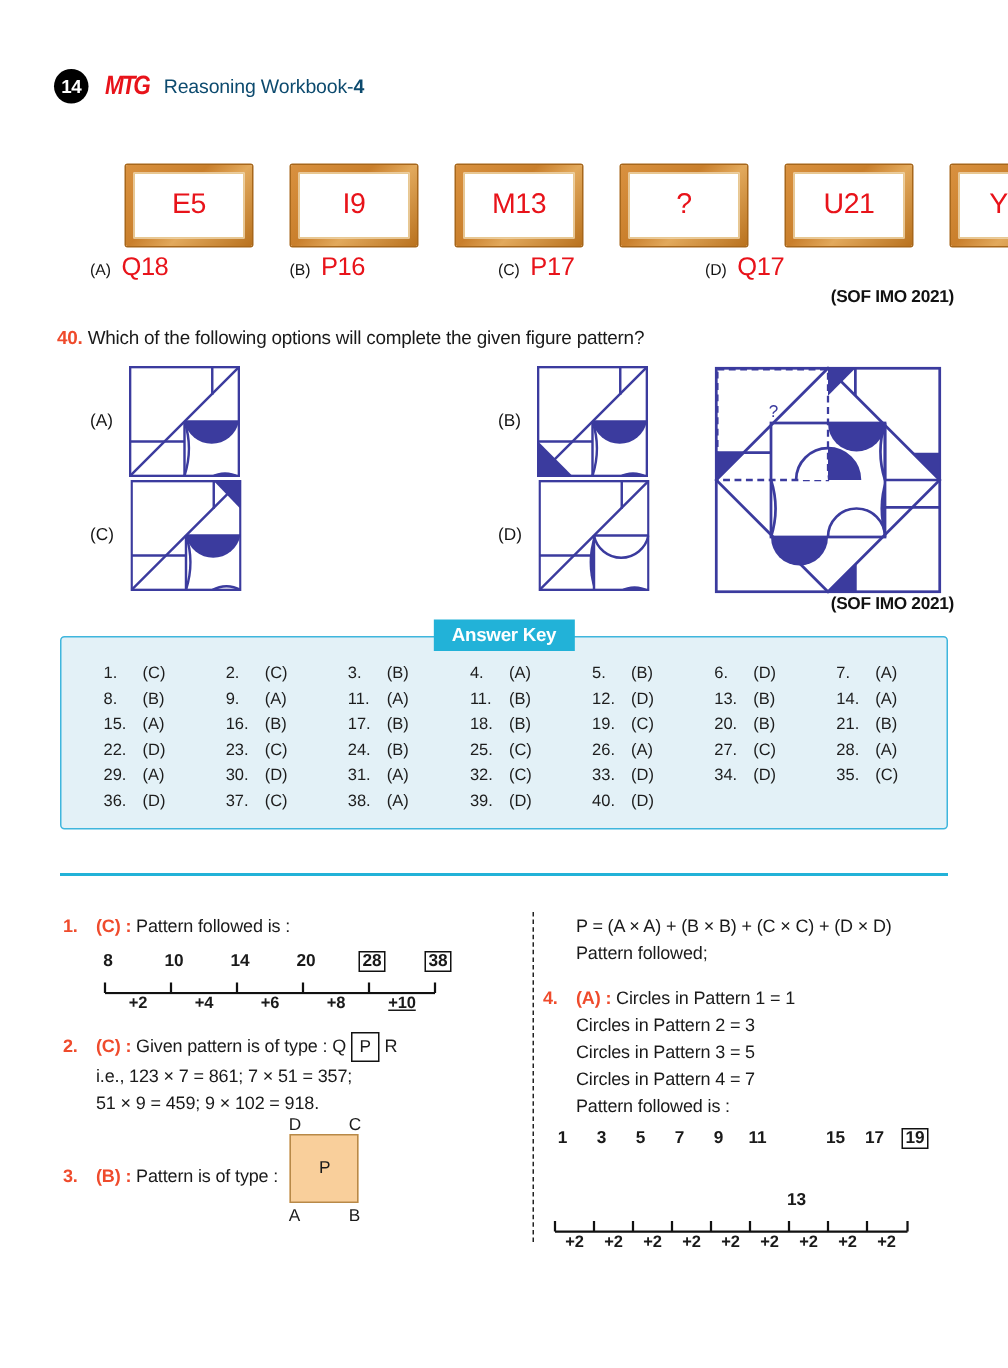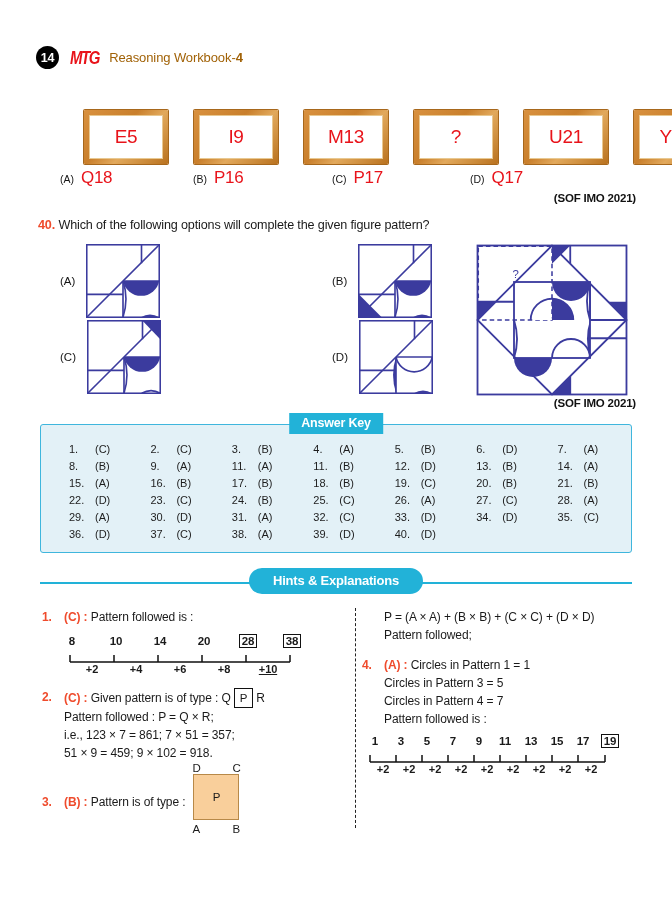--- a/index.html
+++ b/index.html
@@ -21,21 +21,21 @@
     width: 23px; height: 23px; border-radius: 50%;
     background: #000; color: #fff; font-size: 12.5px; font-weight: bold;
     display: flex; align-items: center; justify-content: center;
     letter-spacing: -0.3px;
   }
   .mtg {
     color: #e8131a; font-weight: bold; font-size: 15px;
     font-style: italic; letter-spacing: -1.4px;
     transform: scaleY(1.18); display: inline-block; margin-left: 4px;
   }
-  .hdr-title { font-size: 13px; color: #a16207; margin-left: 3px; letter-spacing: -0.1px; }
+  .hdr-title { font-size: 13px; color: #0c4a6e; margin-left: 3px; letter-spacing: -0.1px; }
   .hdr-title b { font-weight: bold; }
 
   
   .qnum { color: #ef4b2c; font-weight: bold; }
   .qline { position: absolute; font-size: 12.6px; letter-spacing: -0.15px; }
   .q39 { left: 38px; top: 82px; }
   .q40 { left: 38px; top: 218px; }
 
   
   .frames { position: absolute; left: 84px; top: 110px; display: flex; gap: 26px; }
@@ -453,21 +453,20 @@
         <div class="ak-cell">
             <span class="n">40.</span>
             <span class="a">(D)</span>
           </div>
       </div>
     </div>
   </div>
 
   <div class="hints-hdr">
     <div class="hints-rule"></div>
-    <div class="hints-pill">Hints &amp; Explanations</div>
   </div>
 
   <div class="hints-body">
     <div class="hdivider"></div>
 
     <div class="hcol hcol-l">
 
       <div class="hrow">
         <span class="hn">1.</span>
         <span class="hc"><span class="ans">(C)</span><span class="ans"> : </span><span>Pattern followed is :</span></span>
@@ -493,21 +492,20 @@
           <span style="width:44px;">+6</span>
           <span style="width:44px;">+8</span>
           <span style="width:44px;text-decoration:underline;">+10</span>
         </div>
       </div>
 
       <div class="hrow" style="margin-top:10px;">
         <span class="hn">2.</span>
         <span class="hc">
           <span class="ans">(C)</span><span class="ans"> : </span><span>Given pattern is of type : Q</span><span class="boxed-P">P</span><span>R</span>
-          <div>Pattern followed : P = Q × R;</div>
           <div>i.e., 123 × 7 = 861; 7 × 51 = 357;</div>
           <div>51 × 9 = 459; 9 × 102 = 918.</div>
         </span>
       </div>
 
       <div class="hrow" style="margin-top:12px; align-items:center;">
         <span class="hn">3.</span>
         <span class="hc" style="display:flex; align-items:center;">
           <span><span class="ans">(B)</span><span class="ans"> : </span><span>Pattern is of type :</span></span>
           <span class="sqfig">
@@ -522,35 +520,36 @@
     </div>
 
     <div class="hcol hcol-r">
       <div style="margin-left:22px;">P = (A × A) + (B × B) + (C × C) + (D × D)</div>
       <div style="margin-left:22px;">Pattern followed;</div>
 
       <div class="hrow" style="margin-top:12px;">
         <span class="hn">4.</span>
         <span class="hc">
           <span class="ans">(A)</span><span class="ans"> : </span><span>Circles in Pattern 1 = 1</span>
+          <div>Circles in Pattern 2 = 3</div>
           <div>Circles in Pattern 3 = 5</div>
           <div>Circles in Pattern 4 = 7</div>
           <div>Pattern followed is :</div>
         </span>
       </div>
 
       <div class="chain" style="margin-left:0px; margin-top:4px;">
         <div class="chain-nums">
           <span style="width:26px;">1</span>
           <span style="width:26px;">3</span>
           <span style="width:26px;">5</span>
           <span style="width:26px;">7</span>
           <span style="width:26px;">9</span>
           <span style="width:26px;">11</span>
-          <span style="width:26px;">13</span>
+          <span style="width:26px;margin-top:41px;">13</span>
           <span style="width:26px;">15</span>
           <span style="width:26px;">17</span>
           <span style="width:28px;"><span class="boxed">19</span></span>
         </div>
         <div class="chain-bar">
           <svg width="268" height="9" viewBox="0 0 268 9">
             <path d="M8 1 L8 8 M34 1 L34 8 M60 1 L60 8 M86 1 L86 8 M112 1 L112 8 M138 1 L138 8 M164 1 L164 8 M190 1 L190 8 M216 1 L216 8 M243 1 L243 8 M8 8 L243 8" stroke="#111" stroke-width="1.5" fill="none"></path>
           </svg>
         </div>
         <div class="chain-gaps">

